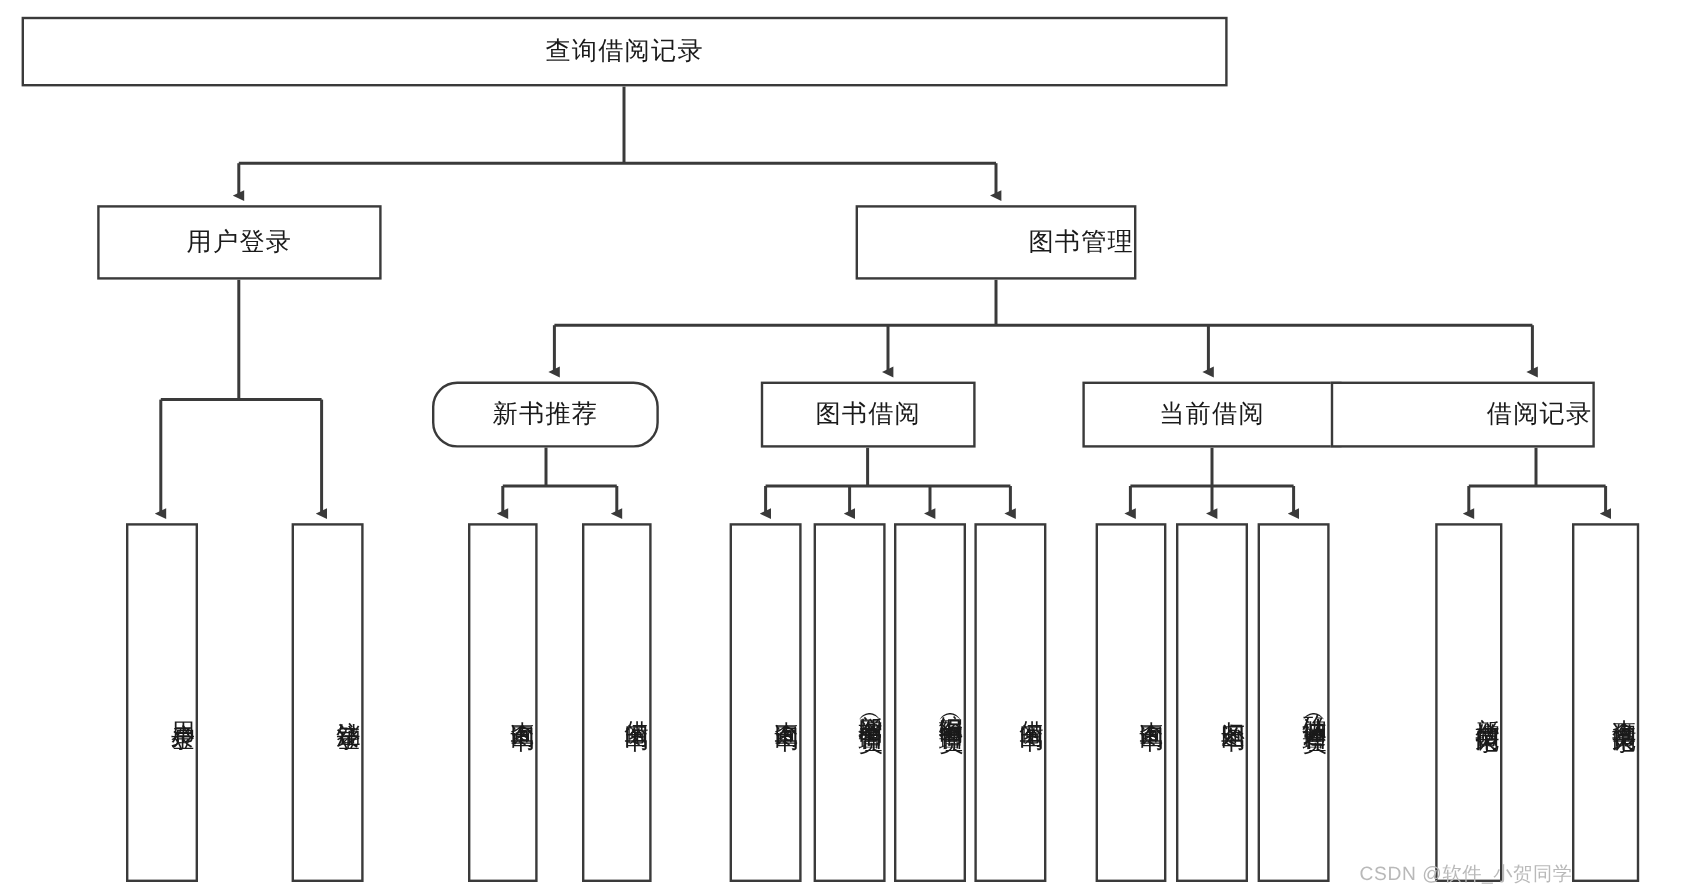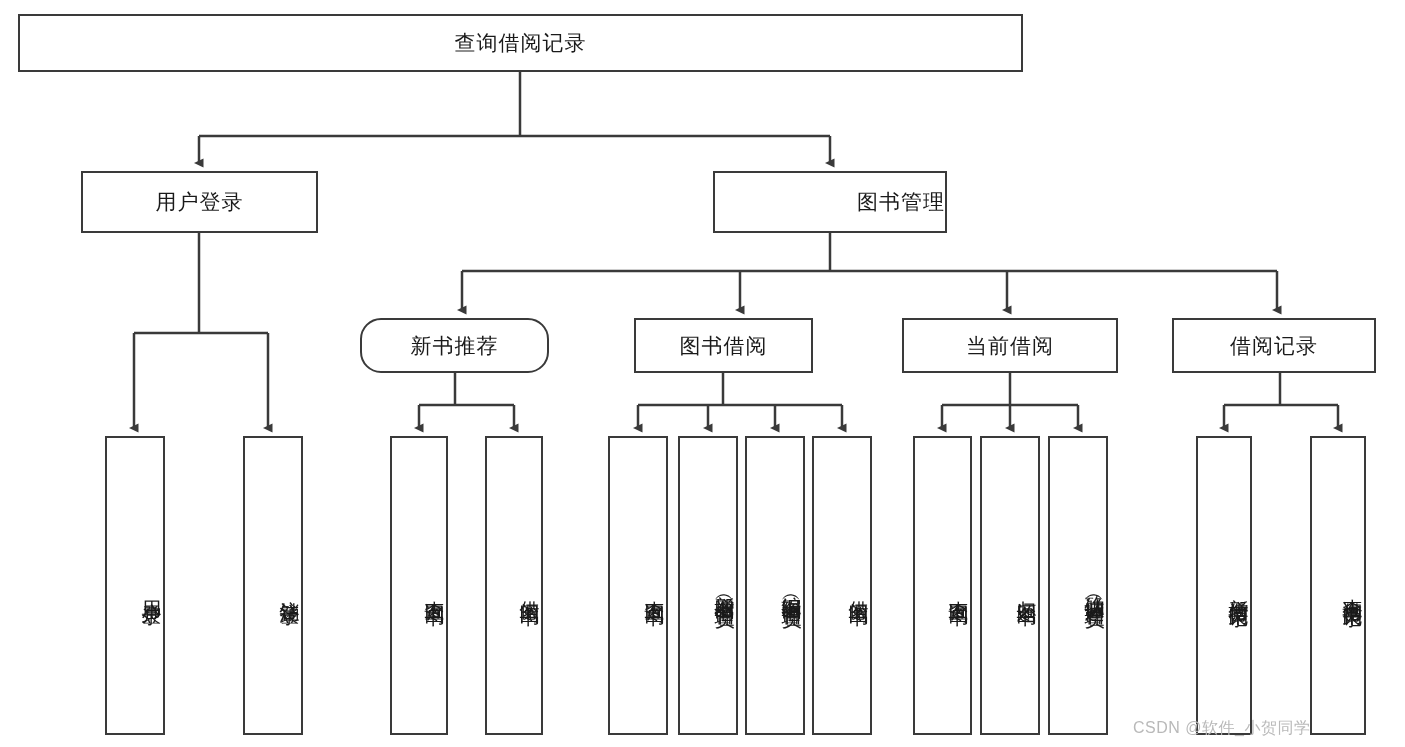--- a/index.html
+++ b/index.html
@@ -133,21 +133,21 @@
 
   <div class="node horiz" id="node-l2-0" style="left: 360px; top: 318px; width: 189px; height: 55px; border-radius: 21px;">
     <span>新书推荐</span>
   </div>
   <div class="node horiz" id="node-l2-1" style="left: 634px; top: 318px; width: 179px; height: 55px;">
     <span>图书借阅</span>
   </div>
   <div class="node horiz" id="node-l2-2" style="left: 902px; top: 318px; width: 216px; height: 55px;">
     <span>当前借阅</span>
   </div>
-  <div class="node horiz" id="node-l2-3" style="left: 1172px; top: 318px; width: 204px; height: 55px;">
+  <div class="node horiz" id="node-l2-3" style="left: 1109px; top: 318px; width: 220px; height: 55px; justify-content: flex-end;">
     <span>借阅记录</span>
   </div>
 
   <div class="node vert" id="node-leaf-0" style="left: 105px; top: 436px; width: 60px; height: 299px;">
     <span class="vtext">用户登录</span>
   </div>
   <div class="node vert" id="node-leaf-1" style="left: 243px; top: 436px; width: 60px; height: 299px;">
     <span class="vtext">注销登录</span>
   </div>
   <div class="node vert" id="node-leaf-2" style="left: 390px; top: 436px; width: 58px; height: 299px;">

